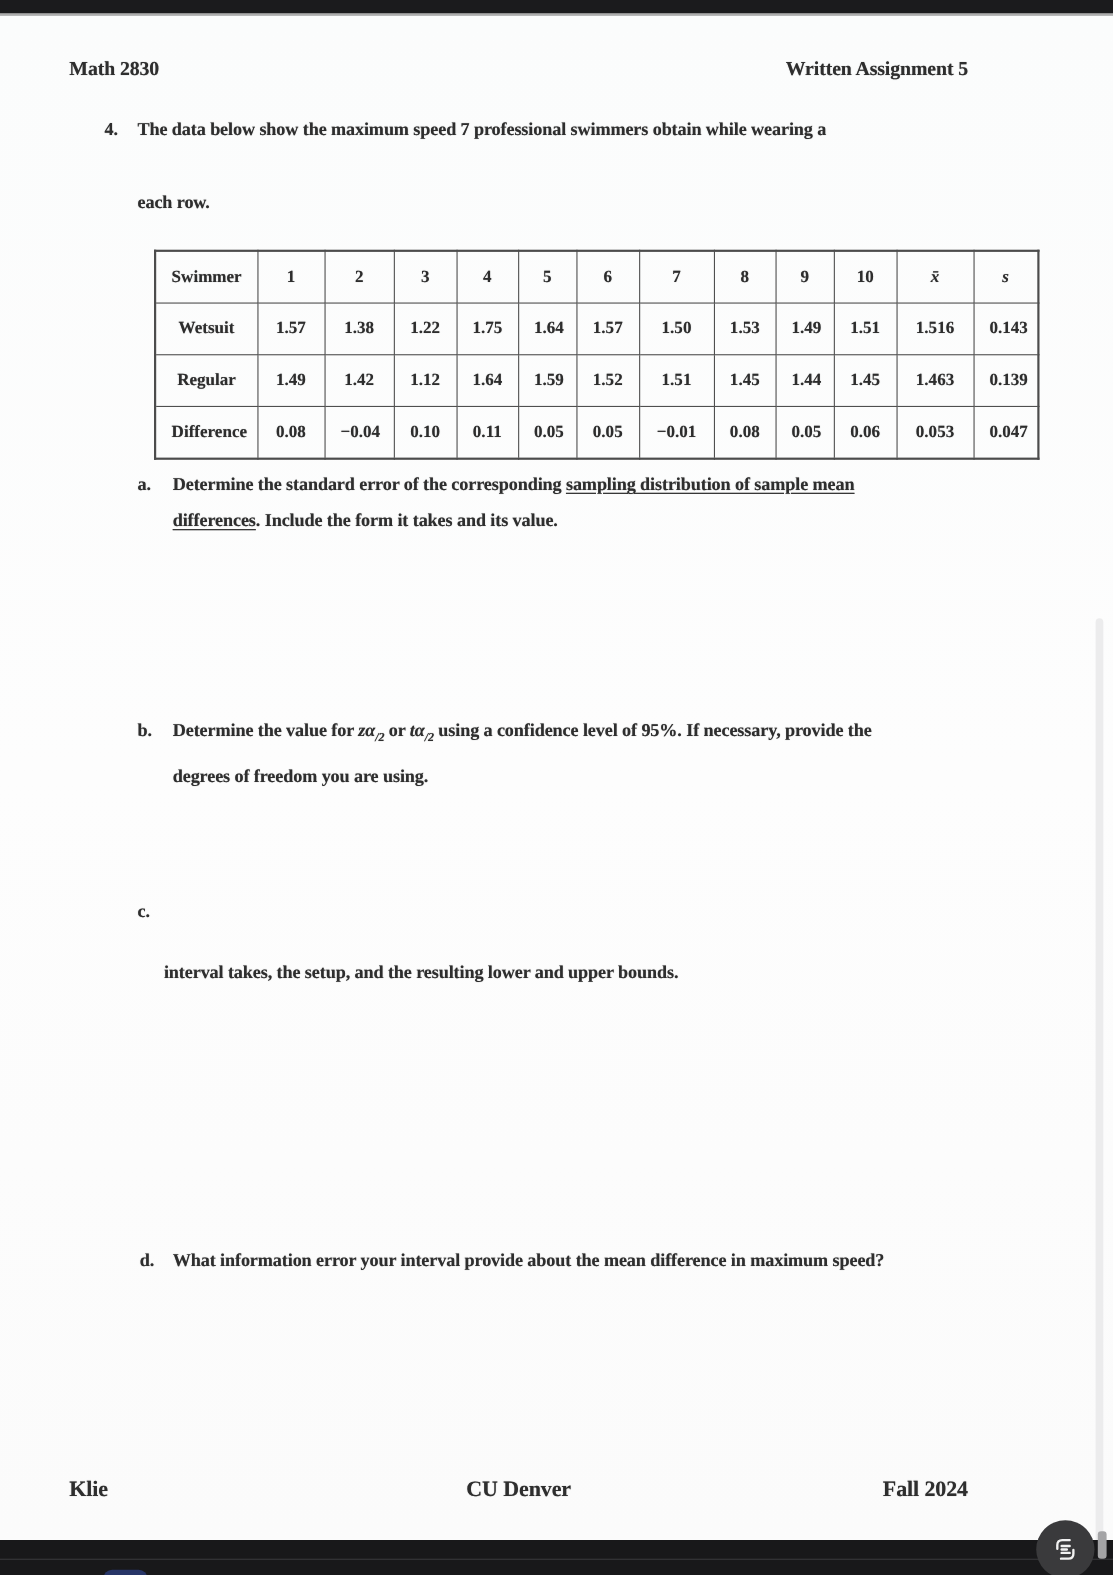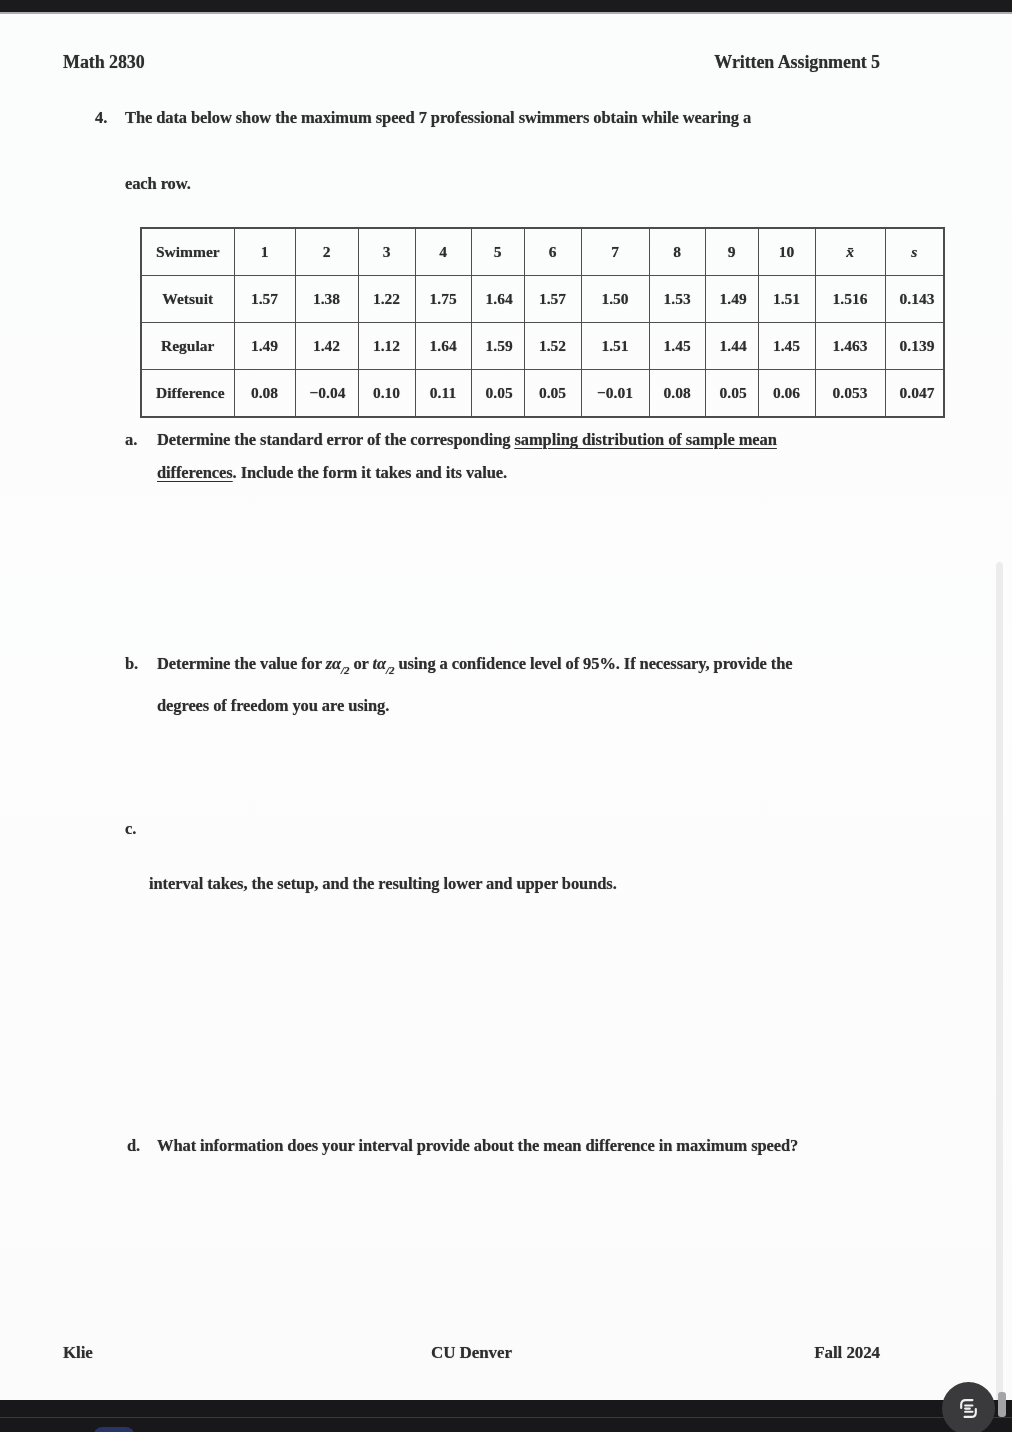--- a/index.html
+++ b/index.html
@@ -20,21 +20,21 @@
   .page {
     position: absolute; left: 0; top: 14px; width: 1012px; height: 1386px;
     background: linear-gradient(180deg, #fbfcfc 0%, #fdfdfd 50%, #fbfbfb 100%);
   }
   .txt {
     position: absolute; white-space: nowrap;
     font-size: 16.5px; letter-spacing: -0.1px;
     text-shadow: 0 0 0.8px rgba(45,45,45,0.6);
   }
   .hdr { font-size: 18px; }
-  .ftr { font-size: 17px; }
+  .ftr { font-size: 20px; }
   .ul { text-decoration: underline; text-decoration-thickness: 1px; text-underline-offset: 2.5px; }
   .mi { font-style: italic; }
   .msub { font-size: 11px; font-style: italic; position: relative; top: 5px; }
   table.data {
     position: absolute; left: 140px; top: 213px; width: 803px;
     border-collapse: collapse; table-layout: fixed;
     border: 2px solid #4c4c4c;
   }
   table.data th, table.data td {
     border: 1.5px solid #4f4f4f;
@@ -179,21 +179,21 @@
     <div class="txt" style="left:157px; top:449px;"><span class="ul">differences</span><span>. Include the form it takes and its value.</span></div>
 
     <div class="txt" style="left:125px; top:640px;">b.</div>
     <div class="txt" style="left:157px; top:640px;"><span>Determine the value for </span><span class="mi">zα</span><span class="msub">/2</span><span> or </span><span class="mi">tα</span><span class="msub">/2</span><span> using a confidence level of 95%. If necessary, provide the</span></div>
     <div class="txt" style="left:157px; top:682px;">degrees of freedom you are using.</div>
 
     <div class="txt" style="left:125px; top:805px;">c.</div>
     <div class="txt" style="left:149px; top:839px;margin-top:21px;">interval takes, the setup, and the resulting lower and upper bounds.</div>
 
     <div class="txt" style="left:127px; top:1122px;">d.</div>
-    <div class="txt" style="left:157px; top:1122px;">What information does your interval provide about the mean difference in maximum speed?</div>
+    <div class="txt" style="left:157px; top:1122px;">What information error your interval provide about the mean difference in maximum speed?</div>
 
     <div class="footer-strip">
       <span class="txt ftr l">Klie</span>
       <span class="txt ftr c">CU Denver</span>
       <span class="txt ftr r">Fall 2024</span>
     </div>
 
   </div>
 
   <div class="bottom-bar"></div>

